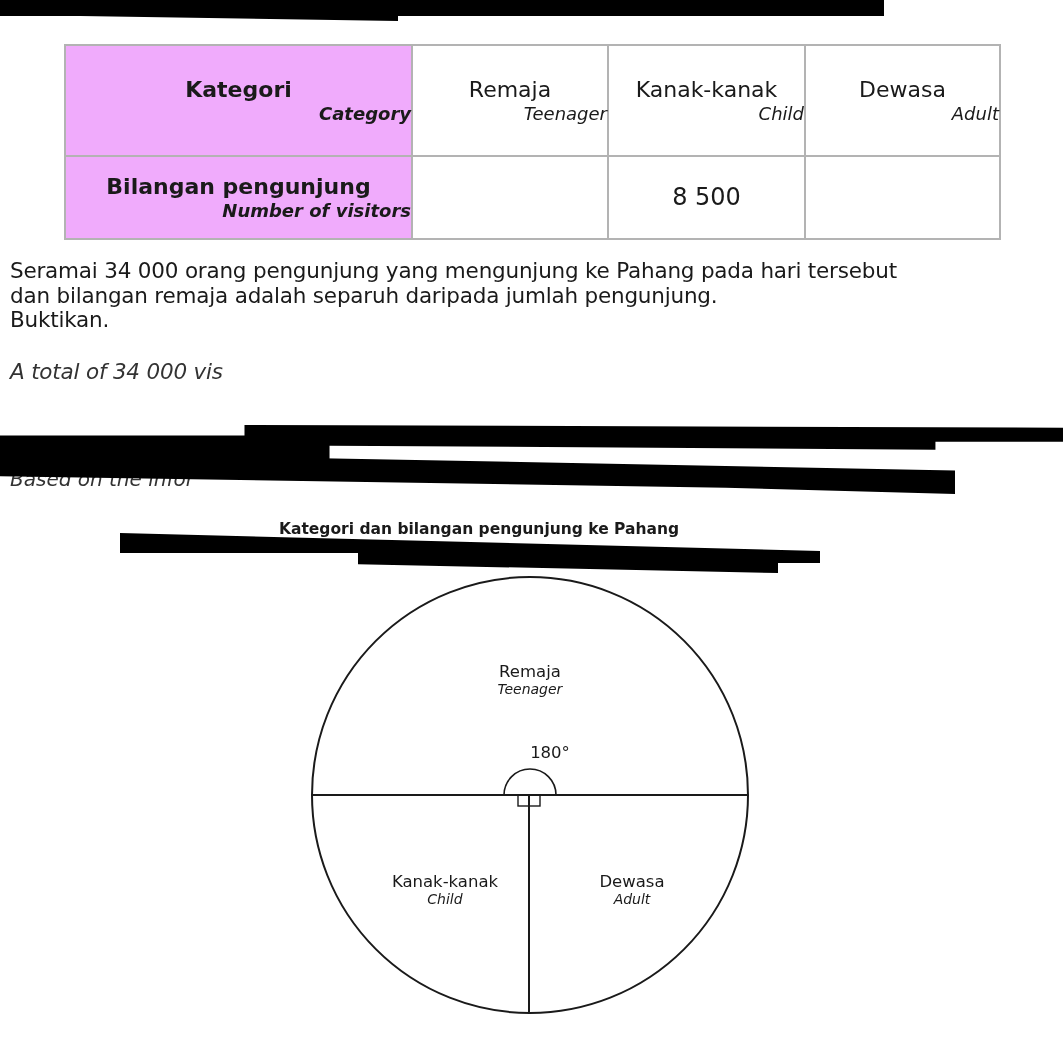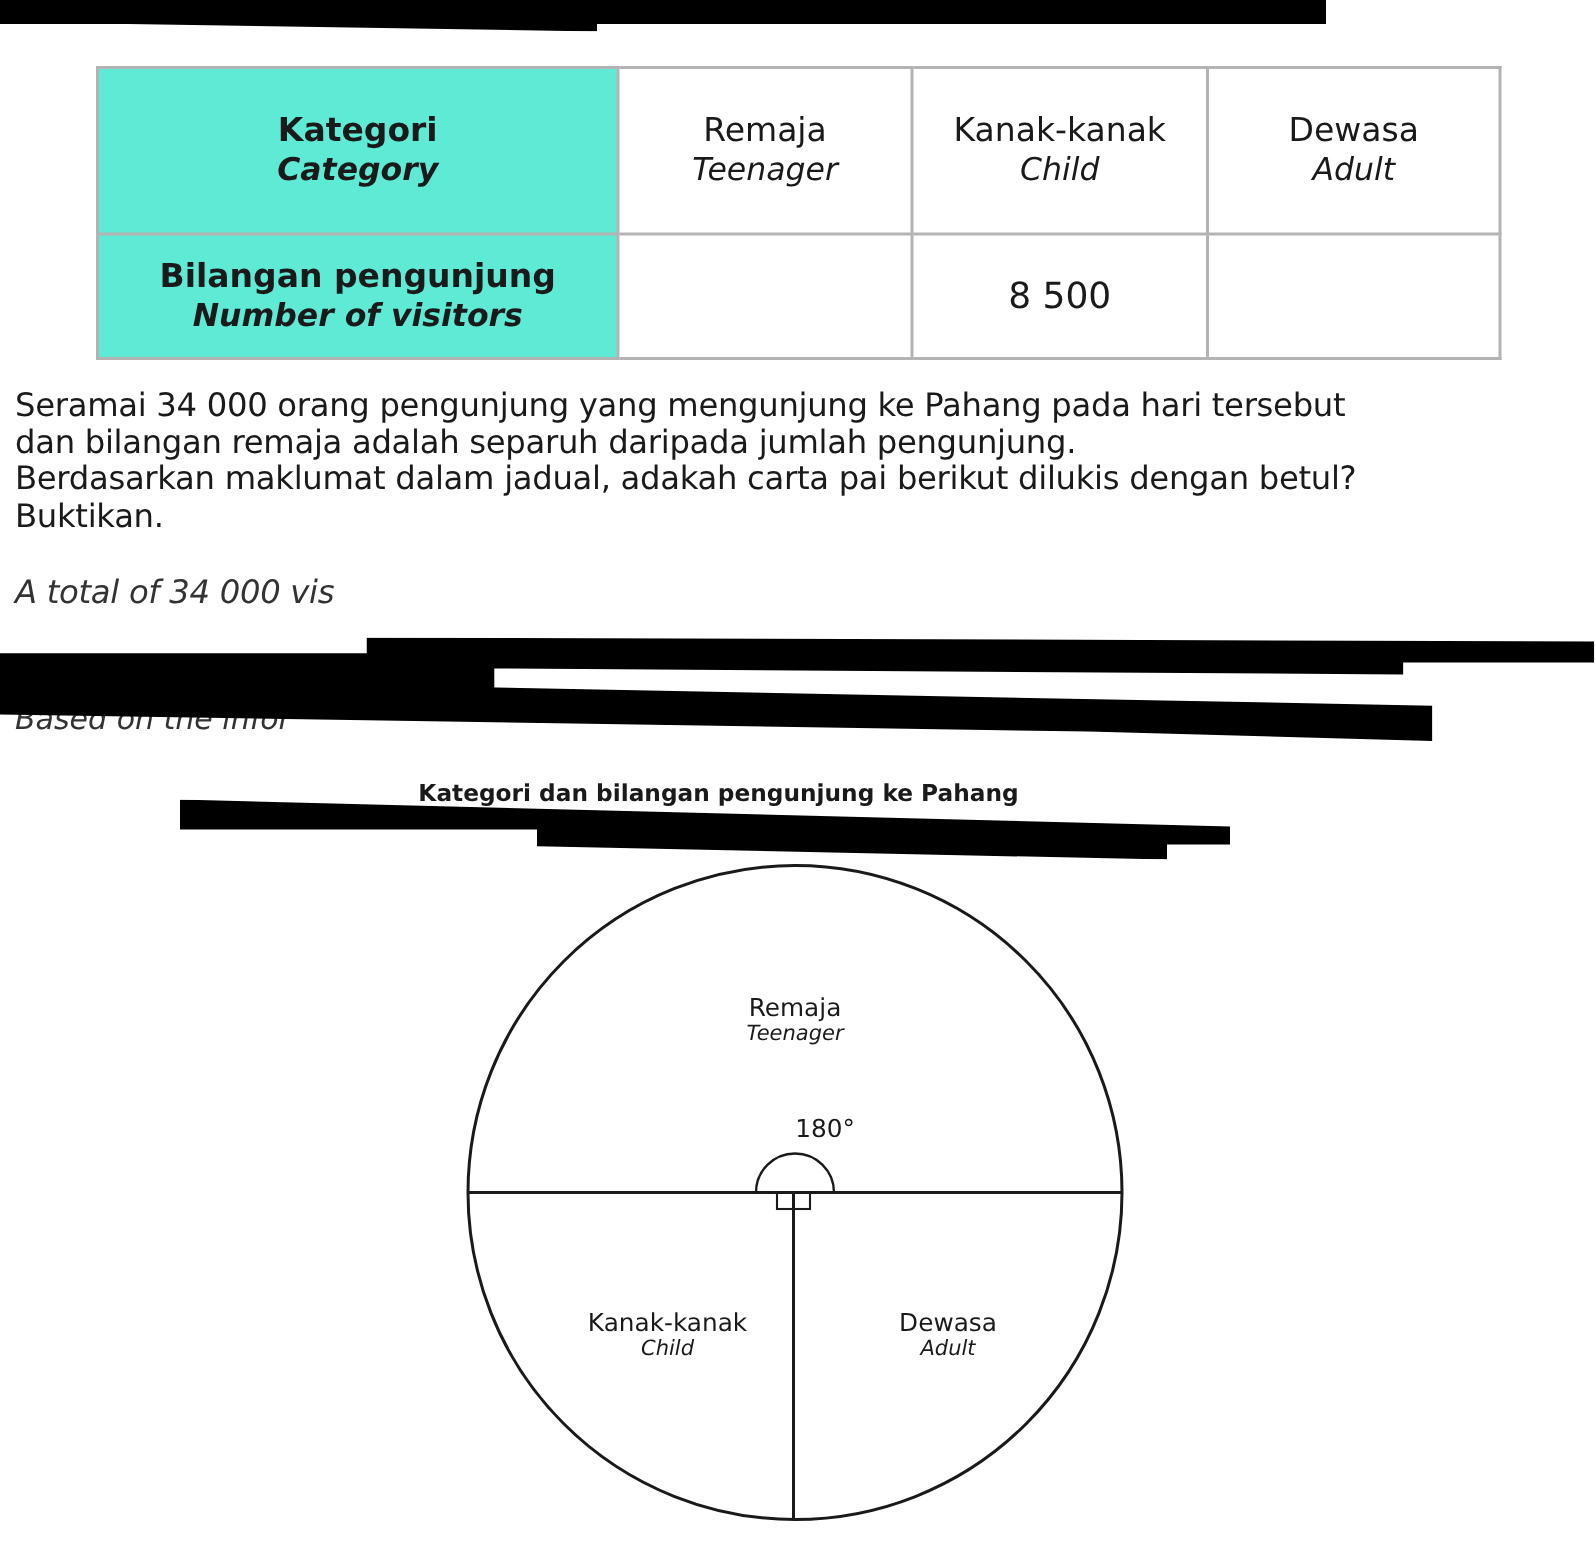--- a/index.html
+++ b/index.html
@@ -11,29 +11,29 @@
 
   
   table.data-table {
     position: absolute; left: 64px; top: 44px; width: 931px; height: 196px;
     border-collapse: collapse; table-layout: fixed;
   }
   table.data-table td {
     border: 2px solid #b3b3b3; text-align: center; vertical-align: middle;
     padding: 0; line-height: 1.2;
   }
-  table.data-table td.head-col { background: #5eead4; width: 345px; }
+  table.data-table td.head-col { background: #f0abfc; width: 345px; }
   table.data-table td.c1 { width: 194px; }
   table.data-table td.c2 { width: 195px; }
   table.data-table td.c3 { width: 193px; }
   tr.row-cat { height: 98px; }
   tr.row-num { height: 73px; }
   .t-main { display: block; font-size: 22px; color: #1a1a1a; }
   .t-main.bold { font-weight: bold; font-size: 22px; }
-  .t-sub { display: block; font-size: 21px; font-style: italic; color: #1a1a1a; }
+  .t-sub { display: block; font-size: 18px; font-style: italic; color: #1a1a1a; text-align: right; }
   .t-sub.bold { font-weight: bold; }
   .t-value { font-size: 24px; }
 
   
   .para {
     position: absolute; left: 10px; top: 259px; width: 1045px;
     font-size: 21.5px; line-height: 24.5px; color: #1a1a1a;
     letter-spacing: -0.2px;
   }
   .para p { margin: 0; }
@@ -81,21 +81,20 @@
     <td class="c1"><span class="t-value"></span></td>
     <td class="c2"><span class="t-value">8 500</span></td>
     <td class="c3"><span class="t-value"></span></td>
   </tr>
 </tbody>
   </table>
 
 <div class="para">
   <p>Seramai 34 000 orang pengunjung yang mengunjung ke Pahang pada hari tersebut</p>
   <p>dan bilangan remaja adalah separuh daripada jumlah pengunjung.</p>
-  <p>Berdasarkan maklumat dalam jadual, adakah carta pai berikut dilukis dengan betul?</p>
   <p>Buktikan.</p>
   <p class="eng">A total of 34 000 vis</p>
 </div>
 <div class="abs" style="left:10px; top:467px; font-size:20px; font-style:italic; color:#333;">Based on the infor</div>
 
 <div class="redact" style="left:0; top:425px; width:1063px; height:44px; clip-path: polygon(23% 0,100% 6%,100% 20%,100% 38%,88% 38%,88% 56%,31% 47%,31% 100%,0 100%,0 24%,23% 24%);"></div>
 <div class="redact" style="left:0; top:452px; width:955px; height:42px; clip-path: polygon(0 0,100% 44%,100% 100%,76% 85%,0 58%);"></div>
 
 <div class="chart-title">Kategori dan bilangan pengunjung ke Pahang</div>
 

